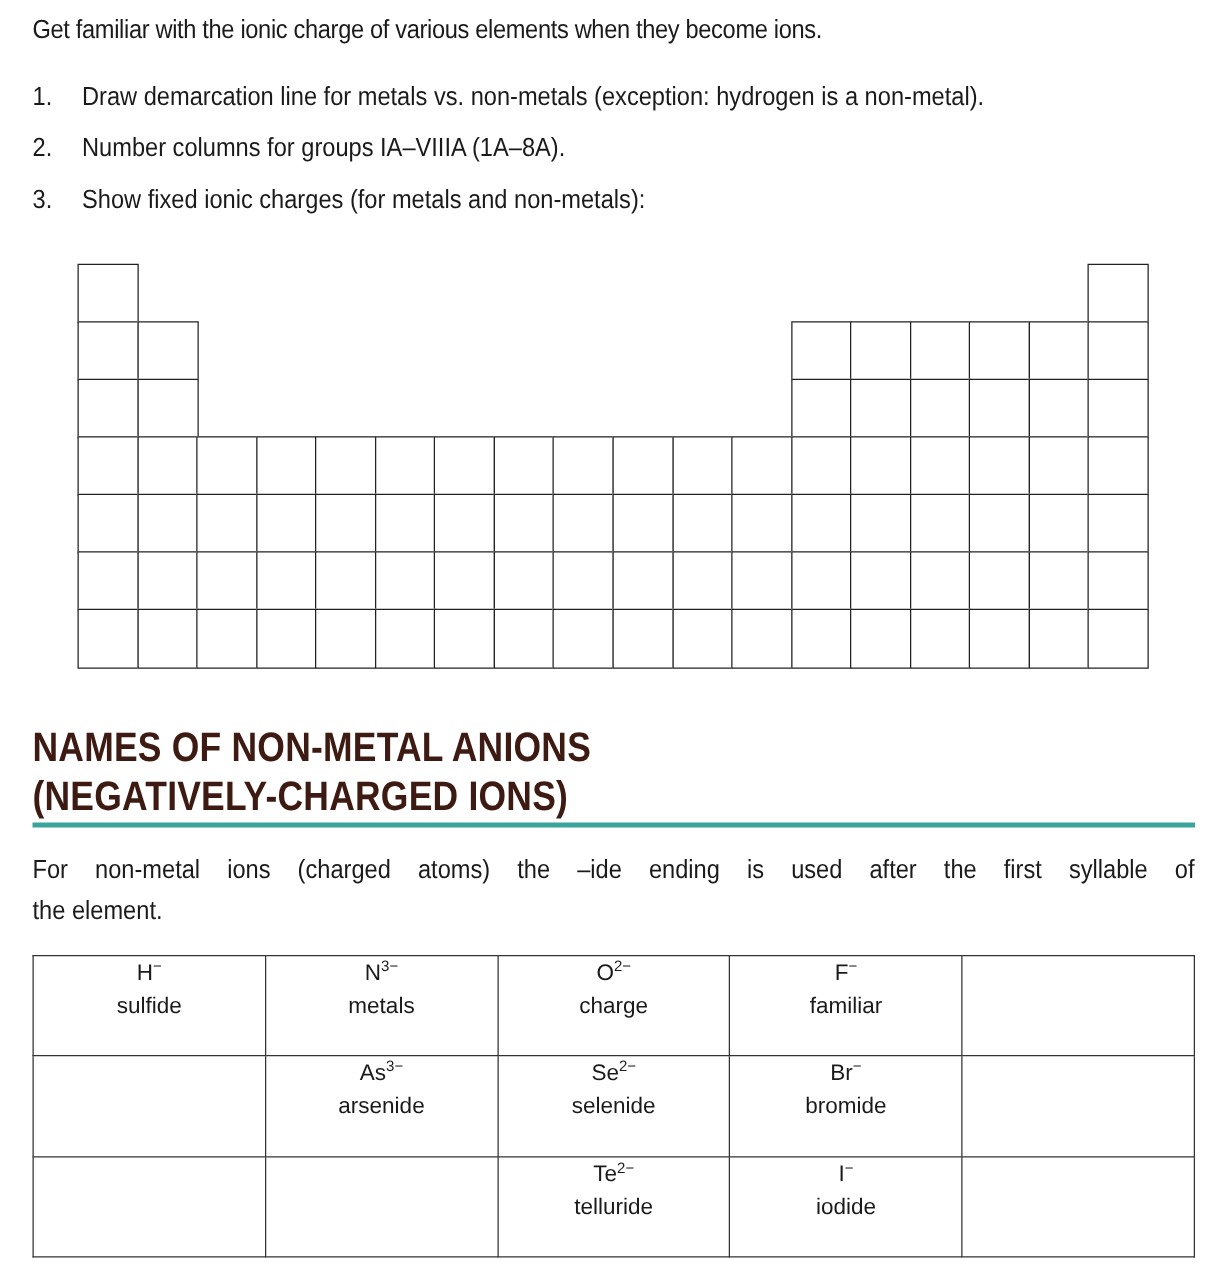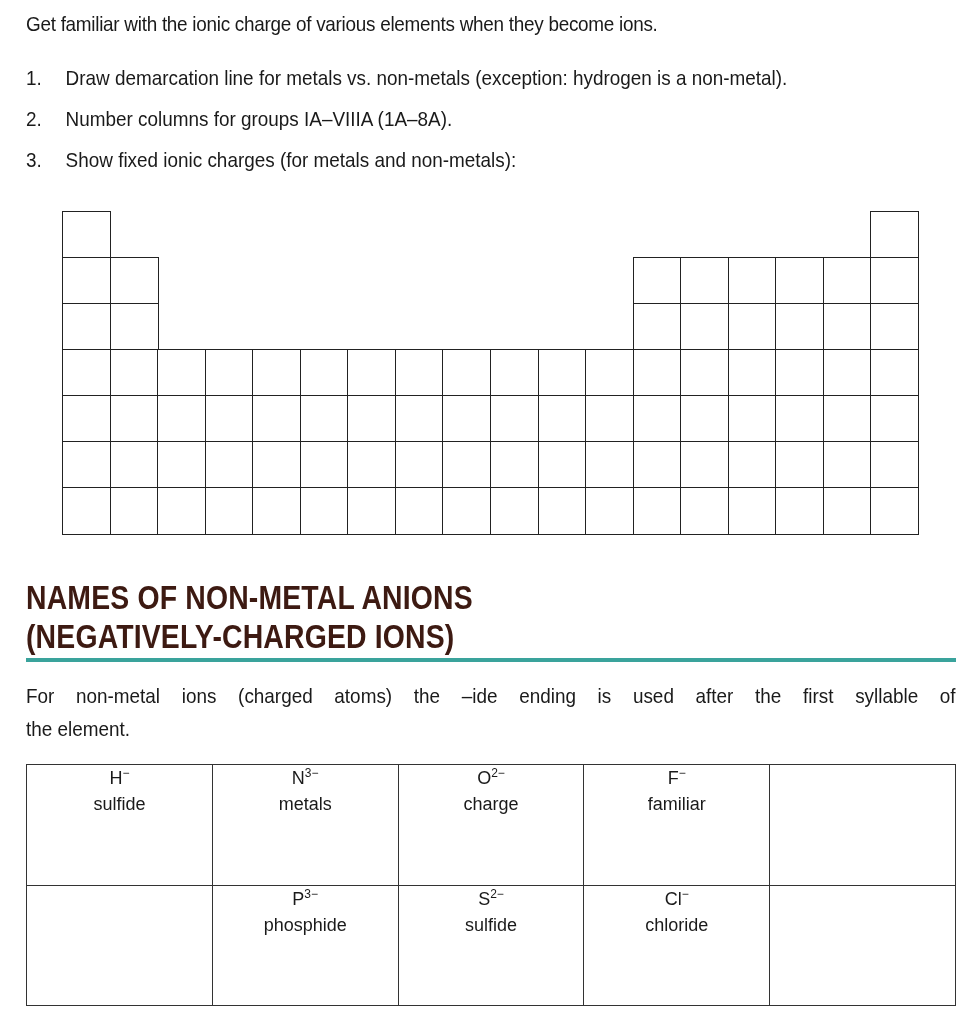--- a/index.html
+++ b/index.html
@@ -178,27 +178,40 @@
         </td>
         <td class="ion-cell">
           <span class="sym">F<sup>−</sup></span>
           <span>familiar</span>
         </td>
         <td class="ion-cell"></td>
       </tr>
       <tr>
         <td class="ion-cell"></td>
         <td class="ion-cell">
-          <span class="sym">P<sup>3−</sup></span>
-          <span>phosphide</span>
-        </td>
-        <td class="ion-cell">
-          <span class="sym">S<sup>2−</sup></span>
-          <span>sulfide</span>
-        </td>
-        <td class="ion-cell">
-          <span class="sym">Cl<sup>−</sup></span>
-          <span>chloride</span>
+          <span class="sym">As<sup>3−</sup></span>
+          <span>arsenide</span>
+        </td>
+        <td class="ion-cell">
+          <span class="sym">Se<sup>2−</sup></span>
+          <span>selenide</span>
+        </td>
+        <td class="ion-cell">
+          <span class="sym">Br<sup>−</sup></span>
+          <span>bromide</span>
+        </td>
+        <td class="ion-cell"></td>
+      </tr>
+      <tr>
+        <td class="ion-cell"></td>
+        <td class="ion-cell"></td>
+        <td class="ion-cell">
+          <span class="sym">Te<sup>2−</sup></span>
+          <span>telluride</span>
+        </td>
+        <td class="ion-cell">
+          <span class="sym">I<sup>−</sup></span>
+          <span>iodide</span>
         </td>
         <td class="ion-cell"></td>
       </tr>
     </tbody>
 </table>
 
 </body></html>

